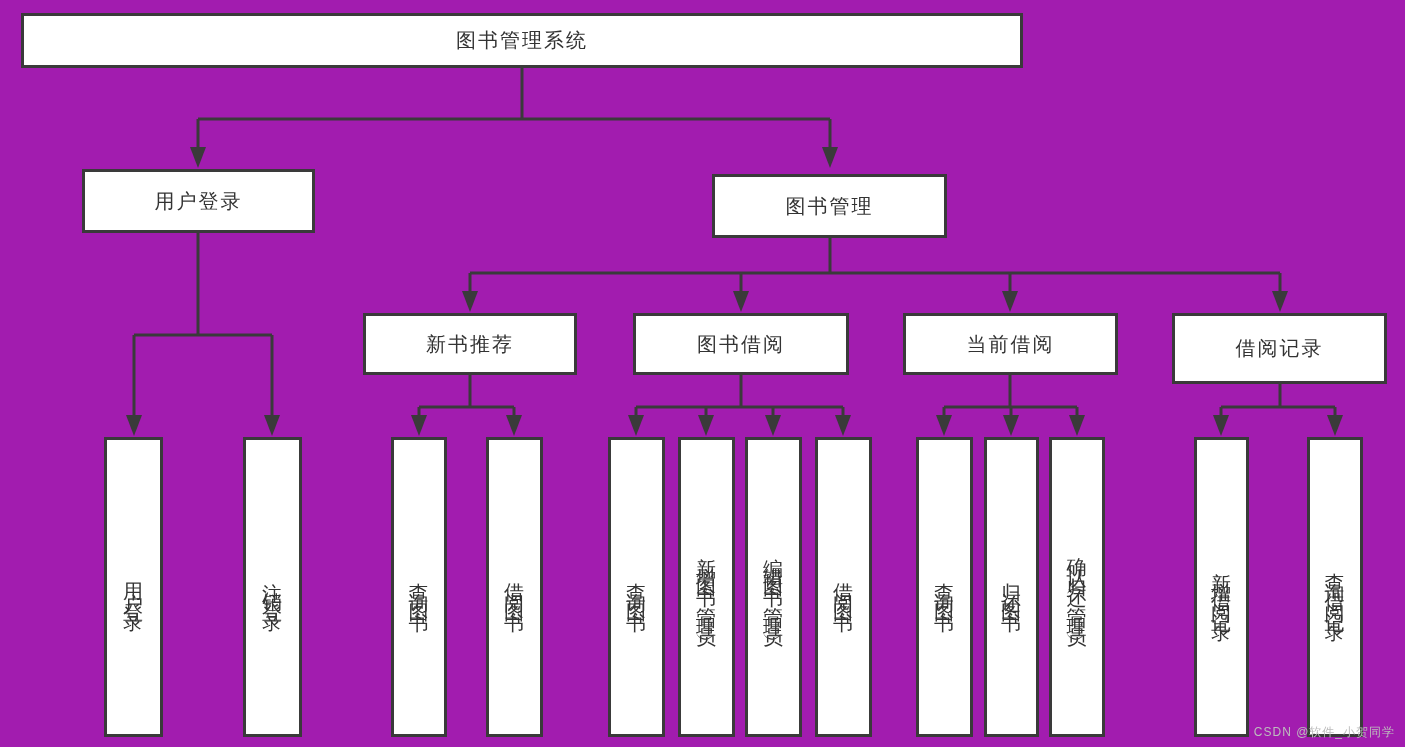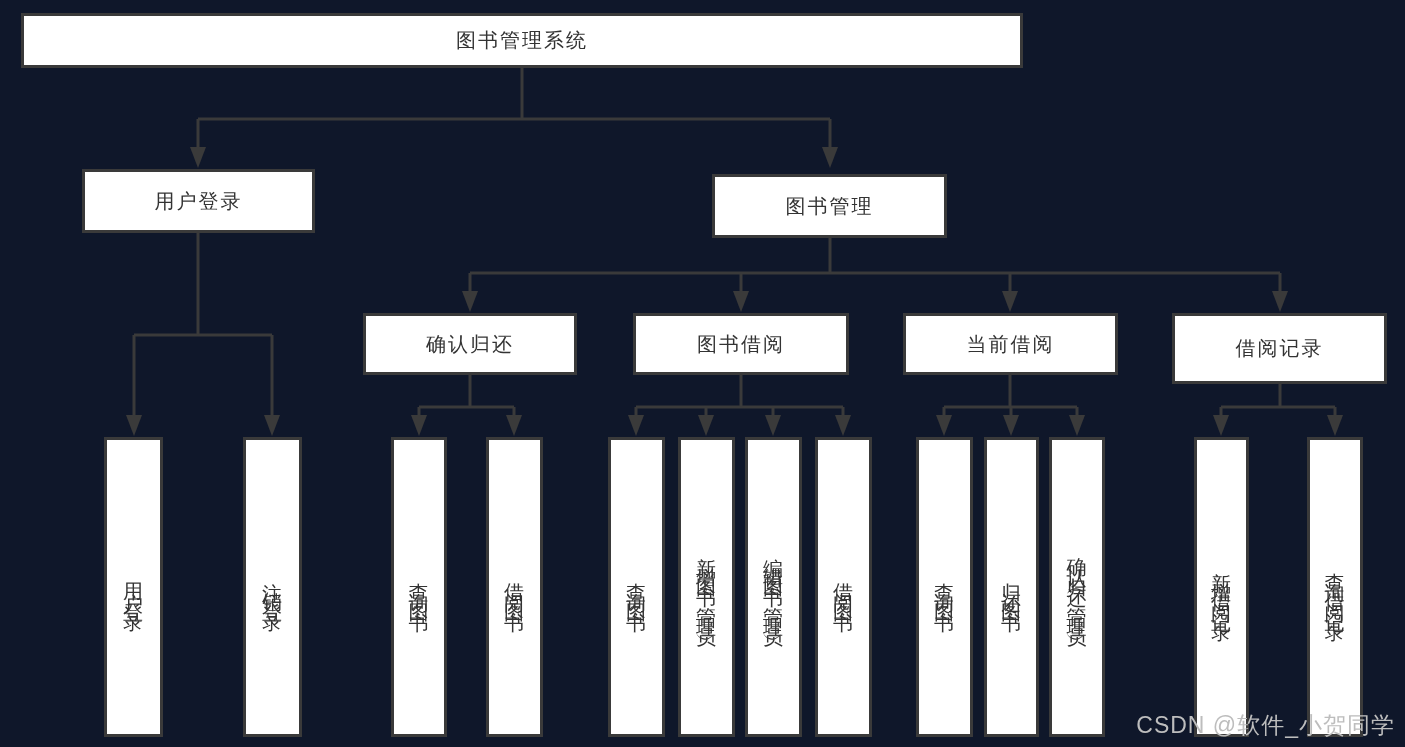--- a/index.html
+++ b/index.html
@@ -1,35 +1,35 @@
 <!DOCTYPE html>
 <html><head>
 <meta charset="utf-8">
 <style>
   html,body{margin:0;padding:0;background:#fff;}
   .stage{
-    position:relative;width:1405px;height:747px;background:#0f172a;
+    position:relative;width:1405px;height:747px;background:#a21caf;
     font-family:"Liberation Sans",sans-serif;overflow:hidden;
   }
   .wires{position:absolute;left:0;top:0;width:1405px;height:747px;}
   .wire{stroke:#3a3a3a;stroke-width:3;fill:none;}
   .arrow{fill:#3a3a3a;}
   .box{
     position:absolute;box-sizing:border-box;background:#ffffff;
     border:3px solid #3a3a3a;display:flex;align-items:center;justify-content:center;
     color:#333333;
   }
   .box.h span{font-size:20px;letter-spacing:2px;white-space:nowrap;}
   .box.v span{
     writing-mode:vertical-rl;text-orientation:mixed;
     font-size:20px;letter-spacing:10px;line-height:1;
   }
   .watermark{
     position:absolute;right:10px;bottom:6px;
-    font-size:23px;color:#bdbdbd;letter-spacing:1px;white-space:nowrap;
+    font-size:12px;color:#bdbdbd;letter-spacing:1px;white-space:nowrap;
   }
 </style>
 </head>
 <body>
 
 <div class="stage">
 
   <svg class="wires" viewBox="0 0 1405 747">
     <path class="wire" d="
       M522 68 V119 M198 119 H830 M198 119 V150 M830 119 V150
@@ -68,21 +68,21 @@
   </div>
 
   <div class="box h" style="left:82px;top:169px;width:233px;height:64px">
     <span>用户登录</span>
   </div>
   <div class="box h" style="left:712px;top:174px;width:235px;height:64px">
     <span>图书管理</span>
   </div>
 
   <div class="box h" style="left:363px;top:313px;width:214px;height:62px">
-    <span>确认归还</span>
+    <span>新书推荐</span>
   </div>
   <div class="box h" style="left:633px;top:313px;width:216px;height:62px">
     <span>图书借阅</span>
   </div>
   <div class="box h" style="left:903px;top:313px;width:215px;height:62px">
     <span>当前借阅</span>
   </div>
   <div class="box h" style="left:1172px;top:313px;width:215px;height:71px">
     <span>借阅记录</span>
   </div>

